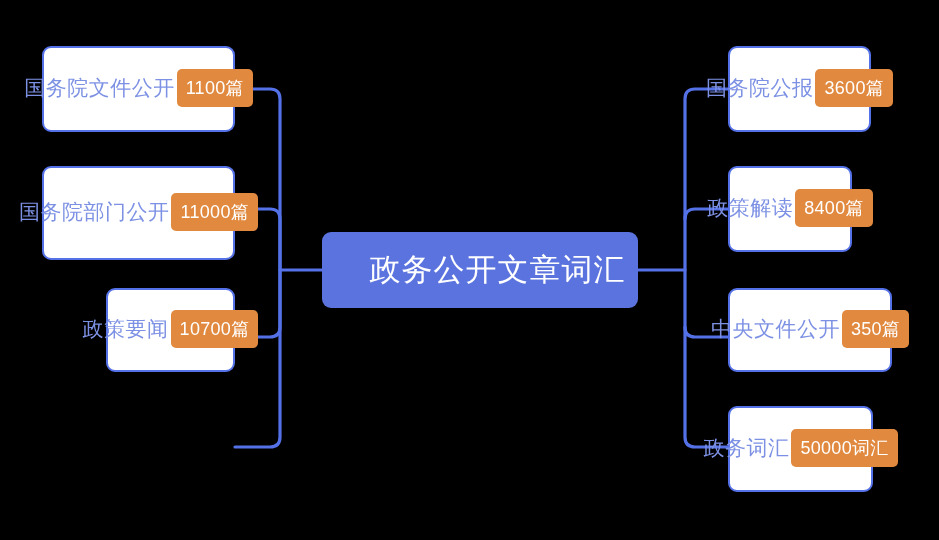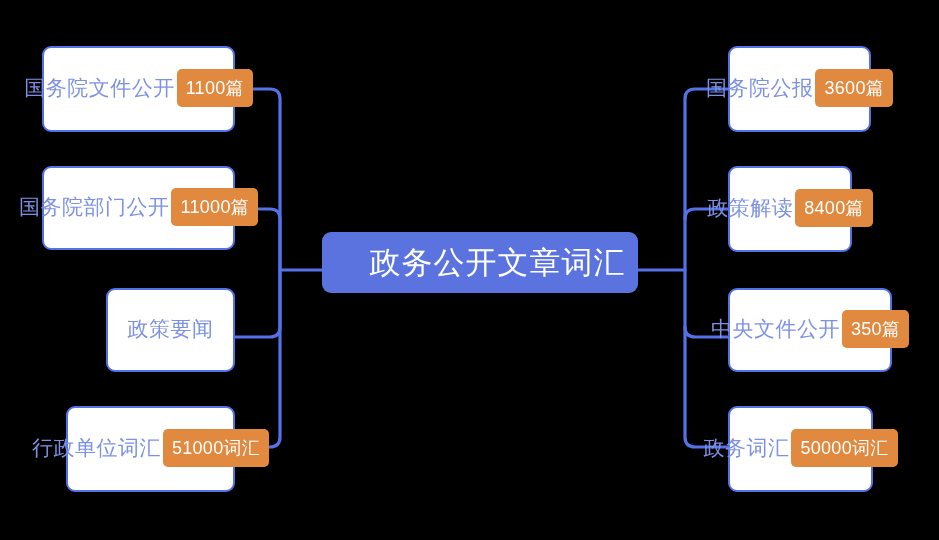--- a/index.html
+++ b/index.html
@@ -35,42 +35,39 @@
       <path d="M280 270 H322"></path>
 
       <path d="M728 89 H695 Q685 89 685 99 V437 Q685 447 695 447 H728"></path>
       <path d="M728 209 H695 Q685 209 685 219"></path>
       <path d="M685 327 Q685 337 695 337 H728"></path>
 
       <path d="M638 270 H685"></path>
     </g>
   </svg>
 
-  <div class="center" style="left:322px;top:232px;width:316px;height:61px;padding-left:35px;">
+  <div class="center" style="left:322px;top:232px;width:316px;height:76px;padding-left:35px;">
     <span class="ctitle">政务公开文章词汇</span>
   </div>
 
   <div class="node" style="left:42px;top:46px;width:193px;height:86px;">
     <span class="title">国务院文件公开</span>
     <span class="badge">1100篇</span>
   </div>
 
-  <div class="node" style="left:42px;top:166px;width:193px;height:84px;">
+  <div class="node" style="left:42px;top:166px;width:193px;height:94px;">
     <span class="title">国务院部门公开</span>
     <span class="badge">11000篇</span>
   </div>
 
   <div class="node" style="left:106px;top:288px;width:129px;height:84px;">
     <span class="title">政策要闻</span>
+    <span class="badge">10700篇</span>
   </div>
 
-  <div class="node" style="left:66px;top:406px;width:169px;height:86px;">
-    <span class="title">行政单位词汇</span>
-    <span class="badge">51000词汇</span>
-  </div>
 
   <div class="node" style="left:728px;top:46px;width:143px;height:86px;">
     <span class="title">国务院公报</span>
     <span class="badge">3600篇</span>
   </div>
 
   <div class="node" style="left:728px;top:166px;width:124px;height:86px;">
     <span class="title">政策解读</span>
     <span class="badge">8400篇</span>
   </div>

